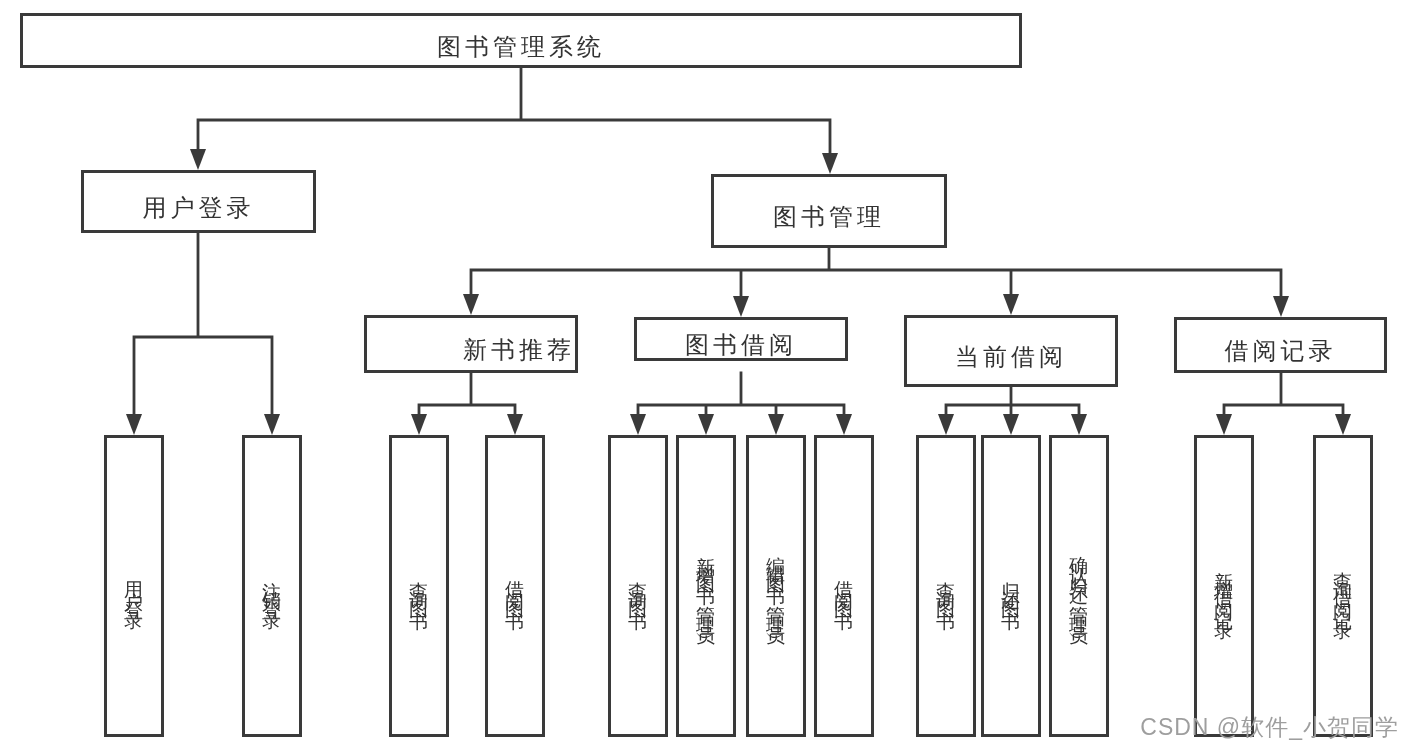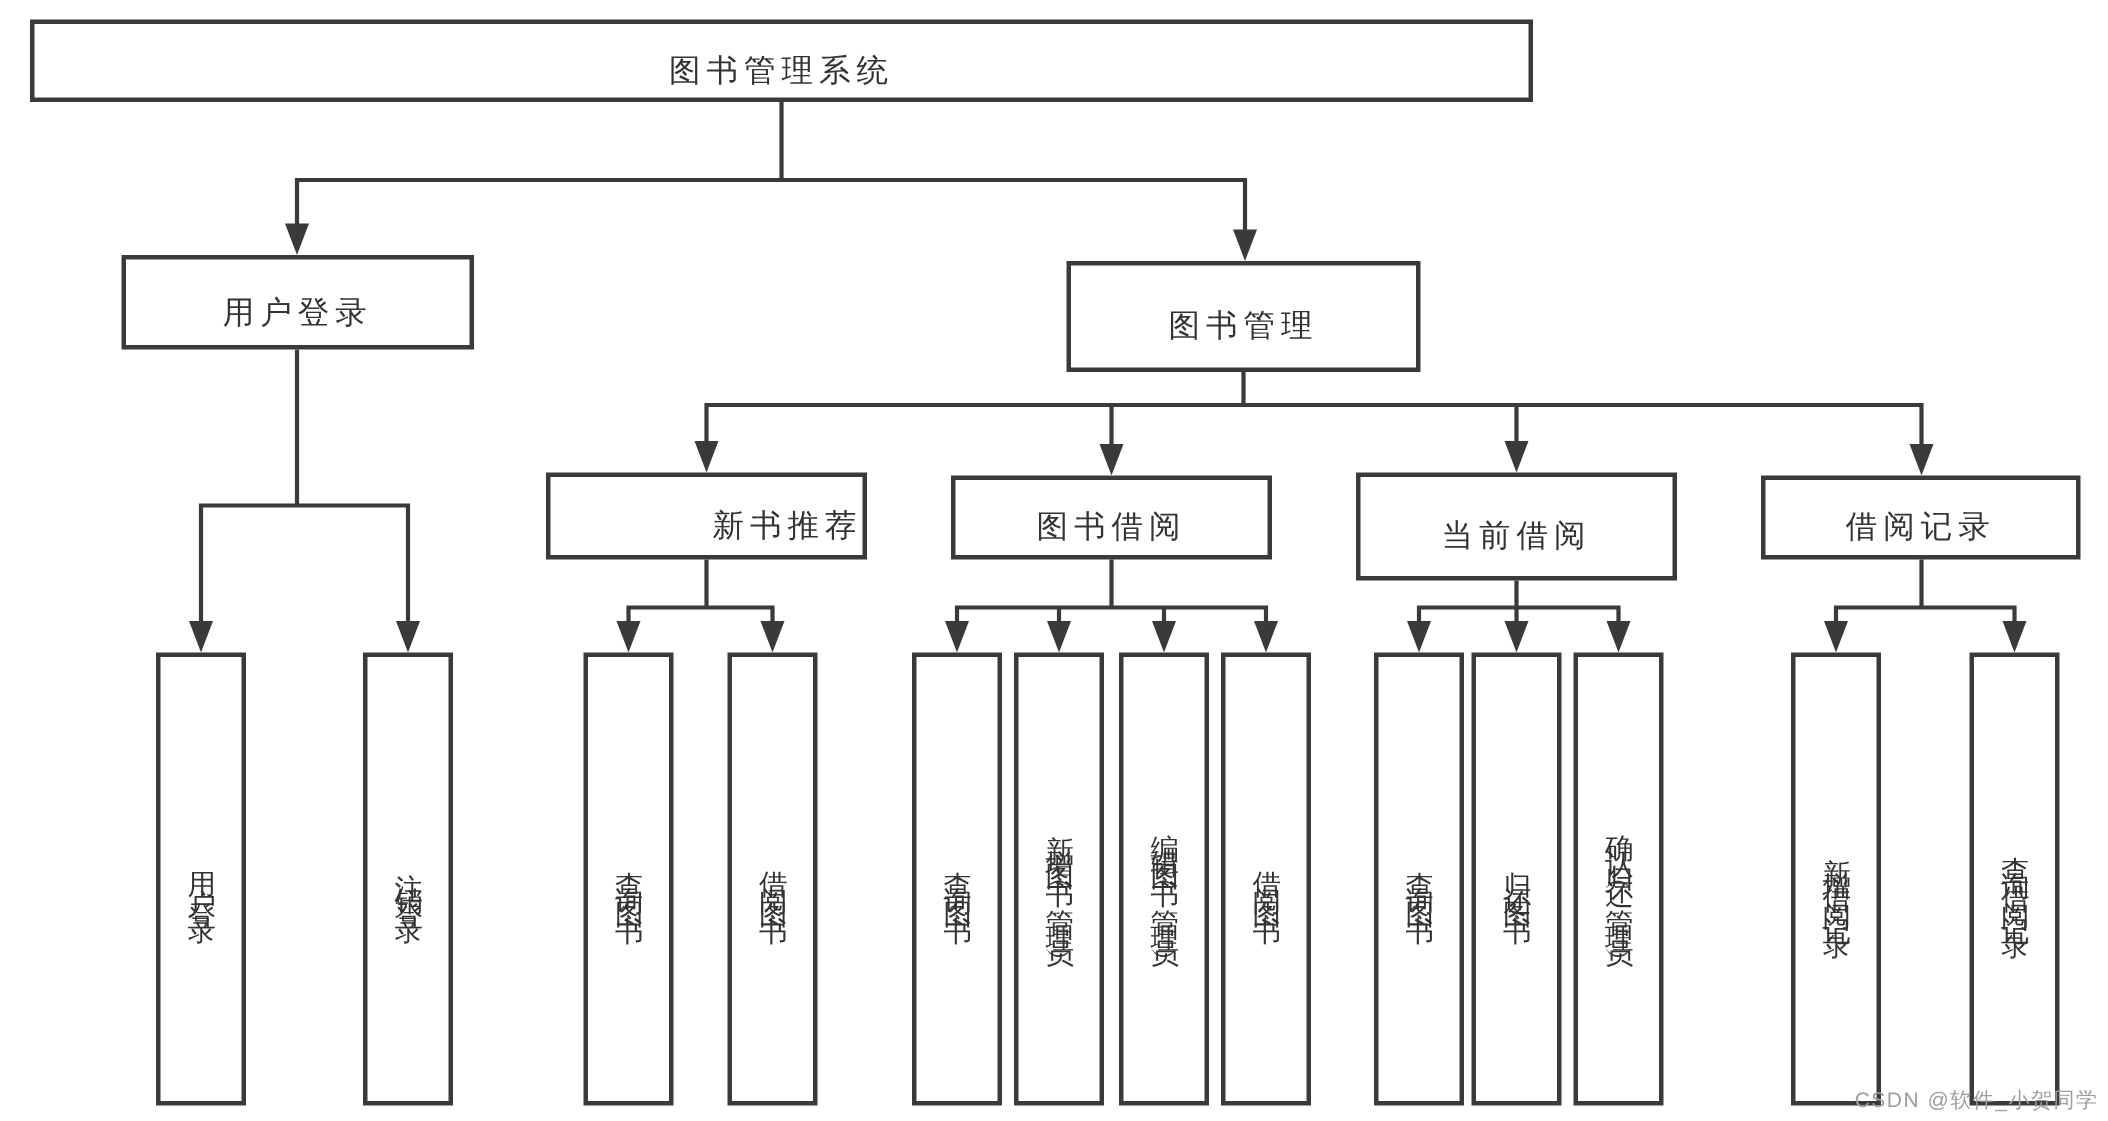--- a/index.html
+++ b/index.html
@@ -25,30 +25,30 @@
     position: absolute;
     box-sizing: border-box;
     border: 3px solid #3a3a3a;
     background: #ffffff;
     display: flex;
     align-items: center;
     justify-content: center;
     color: #333333;
   }
   .h-label {
-    font-size: 21px;
+    font-size: 24px;
     letter-spacing: 4px;
     white-space: nowrap;
     margin-top: 12px;
   }
   .root  { left: 20px;  top: 13px;  width: 1002px; height: 55px; }
   .n-userlogin { left: 81px;  top: 170px; width: 235px; height: 63px; }
   .n-bookmgmt  { left: 711px; top: 174px; width: 236px; height: 74px; }
   .n-newbook   { left: 364px; top: 315px; width: 214px; height: 58px; justify-content: flex-end; }
-  .n-bookborrow{ left: 634px; top: 317px; width: 214px; height: 56px; }
+  .n-bookborrow{ left: 634px; top: 317px; width: 214px; height: 44px; }
   .n-curborrow { left: 904px; top: 315px; width: 214px; height: 72px; }
   .n-borrowrec { left: 1174px;top: 317px; width: 213px; height: 56px; }
   .leaf {
     top: 435px;
     width: 60px;
     height: 302px;
   }
   .leaf .v-label {
     writing-mode: vertical-rl;
     text-orientation: mixed;
@@ -67,21 +67,21 @@
   .l8  { left: 814px; }
   .l9  { left: 916px; }
   .l10 { left: 981px; }
   .l11 { left: 1049px; }
   .l12 { left: 1194px; }
   .l13 { left: 1313px; }
   .watermark {
     position: absolute;
     right: 6px;
     bottom: 4px;
-    font-size: 14px;
+    font-size: 23px;
     color: #9e9e9e;
     letter-spacing: 1px;
     white-space: nowrap;
     pointer-events: none;
   }
 </style>
 </head>
 <body>
 
 <div class="stage">

